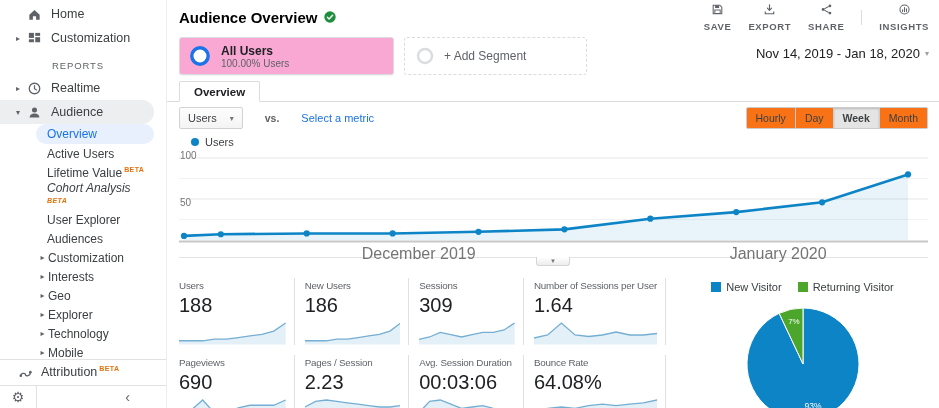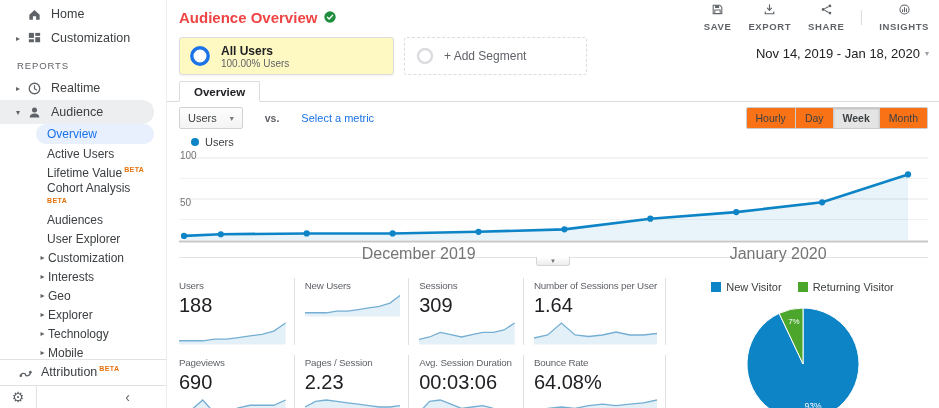--- a/index.html
+++ b/index.html
@@ -12,55 +12,55 @@
   
   .sidebar { width: 166px; flex: none; display: flex; flex-direction: column; background: #fff; }
   .nav-scroll { flex: 1; padding-top: 2px; overflow: hidden; }
   .nav-item { display: flex; align-items: center; height: 24px; cursor: pointer;
               border-radius: 0 14px 14px 0; margin-right: 12px; padding-left: 12px; }
   .nav-item.parent-active { background: #eceef0; }
   .expander { width: 12px; flex: none; font-size: 8px; color: #5f6368; text-align: center; }
   .nicon { width: 16px; flex: none; margin: 0 9px 0 2px; display: flex; align-items: center; justify-content: center; }
   .nicon svg { width: 15px; height: 15px; display: block; }
   .nlabel { font-size: 12.5px; color: #3c4043; white-space: nowrap; }
-  .section-label { font-size: 9.5px; letter-spacing: .9px; color: #5f6368; padding: 10px 0 5px 17px; }
+  .section-label { font-size: 9.5px; letter-spacing: .9px; color: #5f6368; padding: 10px 0 5px 17px; margin-left: 35px; }
   .child { display: flex; align-items: center; height: 19px; padding-left: 47px; font-size: 12px;
            color: #3c4043; cursor: pointer; }
   .child.sel { background: #e8f0fe; color: #1a73e8; border-radius: 14px;
                margin: 0 12px 0 36px; padding-left: 11px; height: 20px; }
   .child.collapsible { padding-left: 37px; }
   .child .expander { width: 11px; }
-  .child.two-line { height: 28px; align-items: flex-start; padding-top: 1px; }
+  .child.two-line { height: 28px; align-items: flex-start; padding-top: 1px; font-style: italic; }
   .two-line .stack { line-height: 11.5px; }
   .beta { color: #e8710a; font-size: 7px; font-weight: 700; letter-spacing: .4px;
           vertical-align: super; margin-left: 2px; }
   .beta-line { color: #e8710a; font-size: 7px; font-weight: 700; letter-spacing: .4px; }
   .attr-row { border-top: 1px solid #e2e2e2; height: 26px; display: flex; align-items: center;
               padding-left: 17px; cursor: pointer; flex: none; }
   .attr-row .nicon { margin: 0 8px 0 0; }
   .bottom-bar { height: 23px; border-top: 1px solid #e2e2e2; display: flex; align-items: stretch; flex: none; }
   .gear { width: 36px; display: flex; align-items: center; justify-content: center;
           font-size: 14px; color: #5f6368; cursor: pointer; }
   .collapse-zone { flex: 1; border-left: 1px solid #e2e2e2; display: flex; align-items: center;
                    justify-content: flex-end; padding-right: 36px; color: #5f6368;
                    font-size: 14px; cursor: pointer; }
   
   .main { flex: 1; min-width: 0; display: flex; flex-direction: column; border-left: 1px solid #ededed; }
   .hdr { height: 34px; display: flex; align-items: center; padding: 0 10px 0 12px; flex: none; }
-  .title { font-size: 15px; font-weight: 700; color: #ef4444; }
+  .title { font-size: 15px; font-weight: 700; color: #000000; }
   .verified { margin-left: 6px; display: flex; }
   .verified svg { width: 14px; height: 14px; }
   .actions { margin-left: auto; display: flex; align-items: center; gap: 17px; }
   .action { display: flex; align-items: center; gap: 5px; font-size: 9.5px; font-weight: 700;
             letter-spacing: .6px; color: #5f6368; cursor: pointer; flex-direction: column; }
   .action svg { width: 13px; height: 13px; }
   .action-sep { width: 1px; height: 15px; background: #dadce0; }
   .seg-row { display: flex; align-items: flex-start; padding: 3px 10px 0 12px; height: 46px; flex: none; }
   .seg-card { width: 215px; height: 38px; border: 1px solid #dadce0; border-radius: 3px;
-              display: flex; align-items: center; padding-left: 8px; background: #fef9c3;
+              display: flex; align-items: center; padding-left: 8px; background: #f9a8d4;
               box-shadow: 0 1px 2px rgba(0,0,0,.06); cursor: pointer; }
   .seg-circ { margin-right: 9px; display: flex; }
   .seg-title { font-size: 12px; font-weight: 700; color: #202124; line-height: 14px; }
   .seg-sub { font-size: 10px; color: #5f6368; }
   .seg-add { width: 183px; height: 38px; border: 1px dashed #dadce0; border-radius: 3px;
              margin-left: 10px; display: flex; align-items: center; padding-left: 10px;
              color: #5f6368; font-size: 12px; cursor: pointer; }
   .date { margin-left: auto; padding-top: 9px; font-size: 13px; color: #202124;
           display: flex; align-items: center; gap: 5px; cursor: pointer; }
   .caret { font-size: 8px; color: #9aa0a6; }
@@ -169,24 +169,24 @@
       <div class="child">
         <span>Lifetime Value<span class="beta">BETA</span></span>
       </div>
       <div class="child two-line">
         <span class="stack">
           <div>Cohort Analysis</div>
           <div class="beta-line">BETA</div>
         </span>
       </div>
       <div class="child">
+        <span>User Explorer</span>
+      </div>
+      <div class="child">
         <span>Audiences</span>
-      </div>
-      <div class="child">
-        <span>User Explorer</span>
       </div>
       <div class="child collapsible">
         <span class="expander">▸</span>
         <span>Customization</span>
       </div>
       <div class="child collapsible">
         <span class="expander">▸</span>
         <span>Interests</span>
       </div>
       <div class="child collapsible">
@@ -365,20 +365,21 @@
         <div class="card">
           <div class="card-label">Users</div>
           <div class="card-value">188</div>
           <svg viewBox="0 0 100 26" preserveAspectRatio="none" class="spark">
             <path d="M0,21.76923076923077 L0,21.76923076923077 L11.11111111111111,21.76923076923077 L22.22222222222222,21.76923076923077 L33.33333333333333,20.153846153846153 L44.44444444444444,20.153846153846153 L55.55555555555556,18.53846153846154 L66.66666666666666,16.923076923076923 L77.77777777777777,15.307692307692307 L88.88888888888889,12.076923076923077 L100,4 L100,25.5 L0,25.5 Z" fill="#e4f0f8"></path>
             <polyline points="0,21.76923076923077 11.11111111111111,21.76923076923077 22.22222222222222,21.76923076923077 33.33333333333333,20.153846153846153 44.44444444444444,20.153846153846153 55.55555555555556,18.53846153846154 66.66666666666666,16.923076923076923 77.77777777777777,15.307692307692307 88.88888888888889,12.076923076923077 100,4" fill="none" stroke="#74aed3" stroke-width="1.3" vector-effect="non-scaling-stroke"></polyline>
           </svg>
         </div>
         <div class="card">
           <div class="card-label">New Users</div>
+          <div class="card-value">186</div>
           <svg viewBox="0 0 100 26" preserveAspectRatio="none" class="spark">
             <path d="M0,21.76923076923077 L0,21.76923076923077 L11.11111111111111,21.76923076923077 L22.22222222222222,21.76923076923077 L33.33333333333333,20.153846153846153 L44.44444444444444,20.153846153846153 L55.55555555555556,18.53846153846154 L66.66666666666666,16.923076923076923 L77.77777777777777,15.307692307692307 L88.88888888888889,12.076923076923077 L100,4 L100,25.5 L0,25.5 Z" fill="#e4f0f8"></path>
             <polyline points="0,21.76923076923077 11.11111111111111,21.76923076923077 22.22222222222222,21.76923076923077 33.33333333333333,20.153846153846153 44.44444444444444,20.153846153846153 55.55555555555556,18.53846153846154 66.66666666666666,16.923076923076923 77.77777777777777,15.307692307692307 88.88888888888889,12.076923076923077 100,4" fill="none" stroke="#74aed3" stroke-width="1.3" vector-effect="non-scaling-stroke"></polyline>
           </svg>
         </div>
         <div class="card">
           <div class="card-label">Sessions</div>
           <div class="card-value">309</div>
           <svg viewBox="0 0 100 26" preserveAspectRatio="none" class="spark">
             <path d="M0,20.333333333333336 L0,20.333333333333336 L11.11111111111111,18 L22.22222222222222,13.333333333333332 L33.33333333333333,15.666666666666668 L44.44444444444444,18 L55.55555555555556,15.666666666666668 L66.66666666666666,13.333333333333332 L77.77777777777777,13.333333333333332 L88.88888888888889,11 L100,4 L100,25.5 L0,25.5 Z" fill="#e4f0f8"></path>

